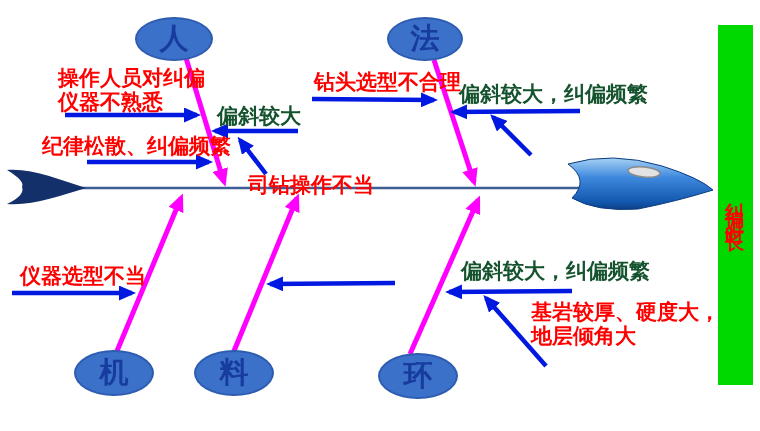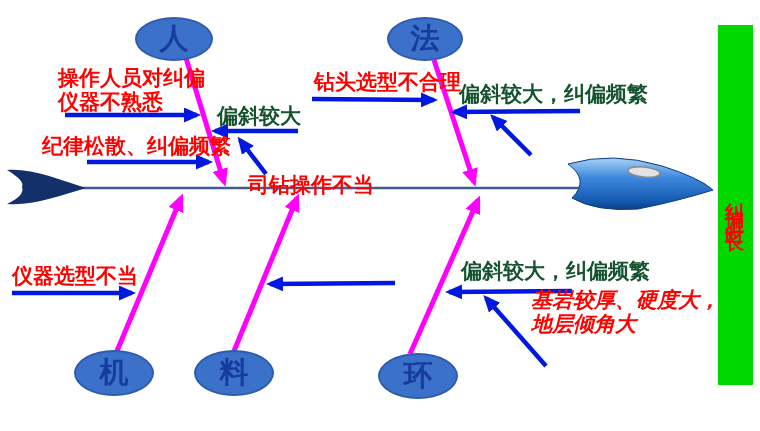--- a/index.html
+++ b/index.html
@@ -38,24 +38,24 @@
     color:#FF0000;font-size:19px;font-weight:bold;letter-spacing:7px;
   }
   
   .p-operator{left:58px;top:66px;}
   .p-discipline{left:42px;top:134px;}
   .p-stab{left:217px;top:104px;}
   .p-driller{left:248px;top:141px;margin-top:32px;}
   .p-design{left:314px;top:70px;}
   .p-devtop{left:459px;top:82px;}
   .p-method{left:524px;top:125px;}
-  .p-instrument{left:12px;top:264px;text-align:right;}
+  .p-instrument{left:20px;top:264px;text-align:right;}
   .p-bit{left:286px;top:247px;}
   .p-devbottom{left:461px;top:259px;}
-  .p-bedrock{left:531px;top:288px;font-style:italic;}
+  .p-bedrock{left:531px;top:300px;}
 </style>
 </head>
 <body>
 
 <div class="stage">
 
   <svg class="layer" width="760" height="431" viewBox="0 0 760 431">
     <defs>
       <linearGradient id="headGrad" x1="0" y1="0" x2="0" y2="1">
         <stop offset="0" stop-color="#A6D2F4"></stop>

